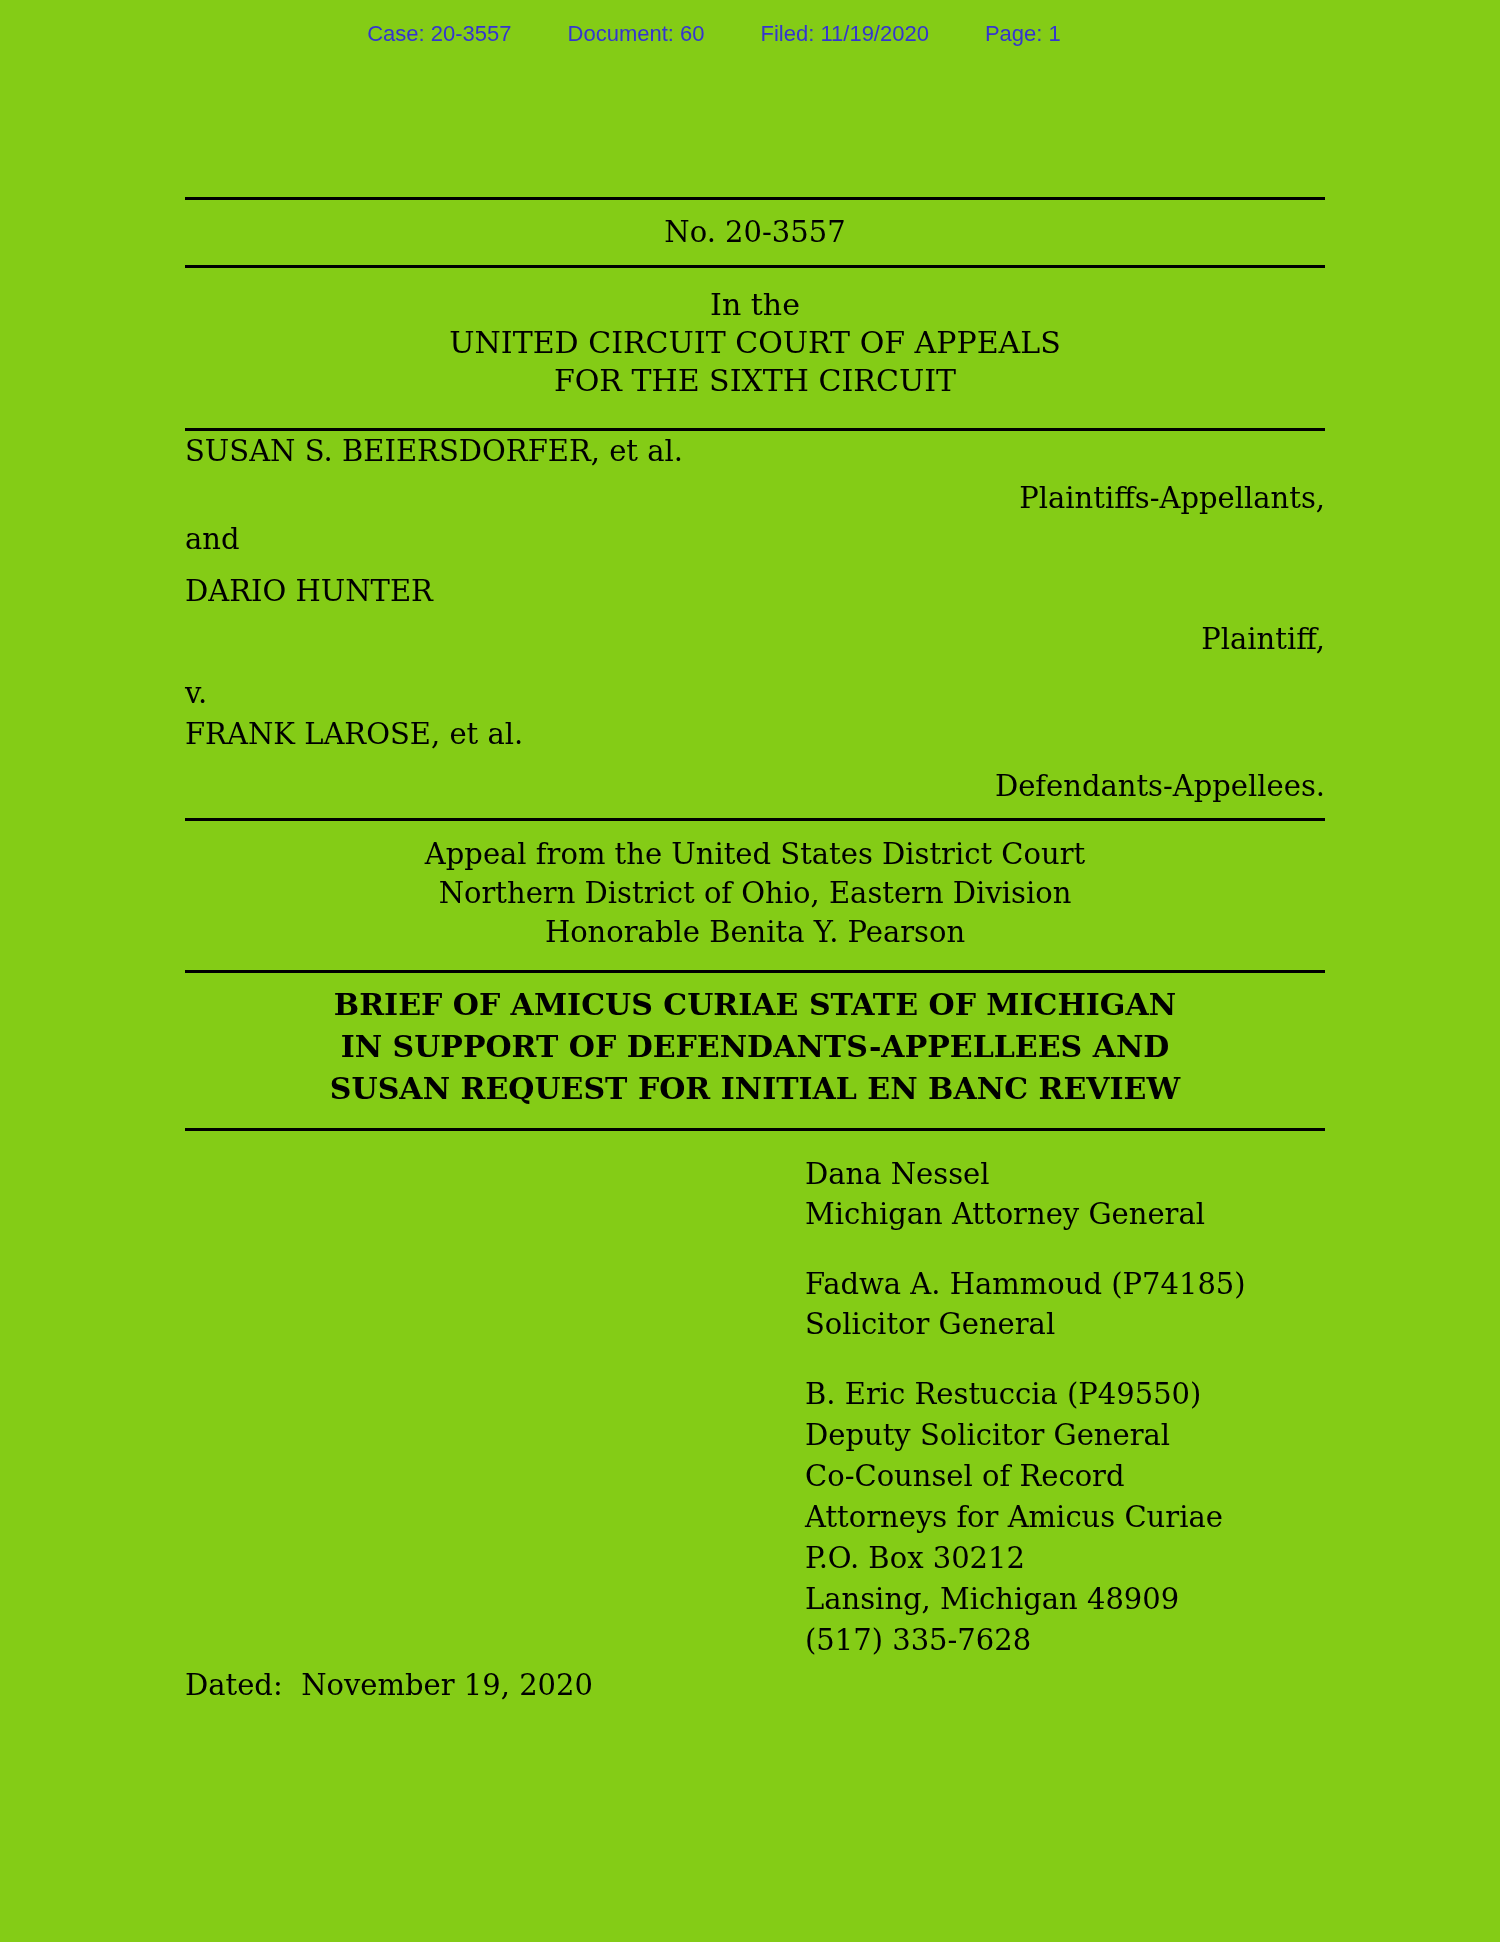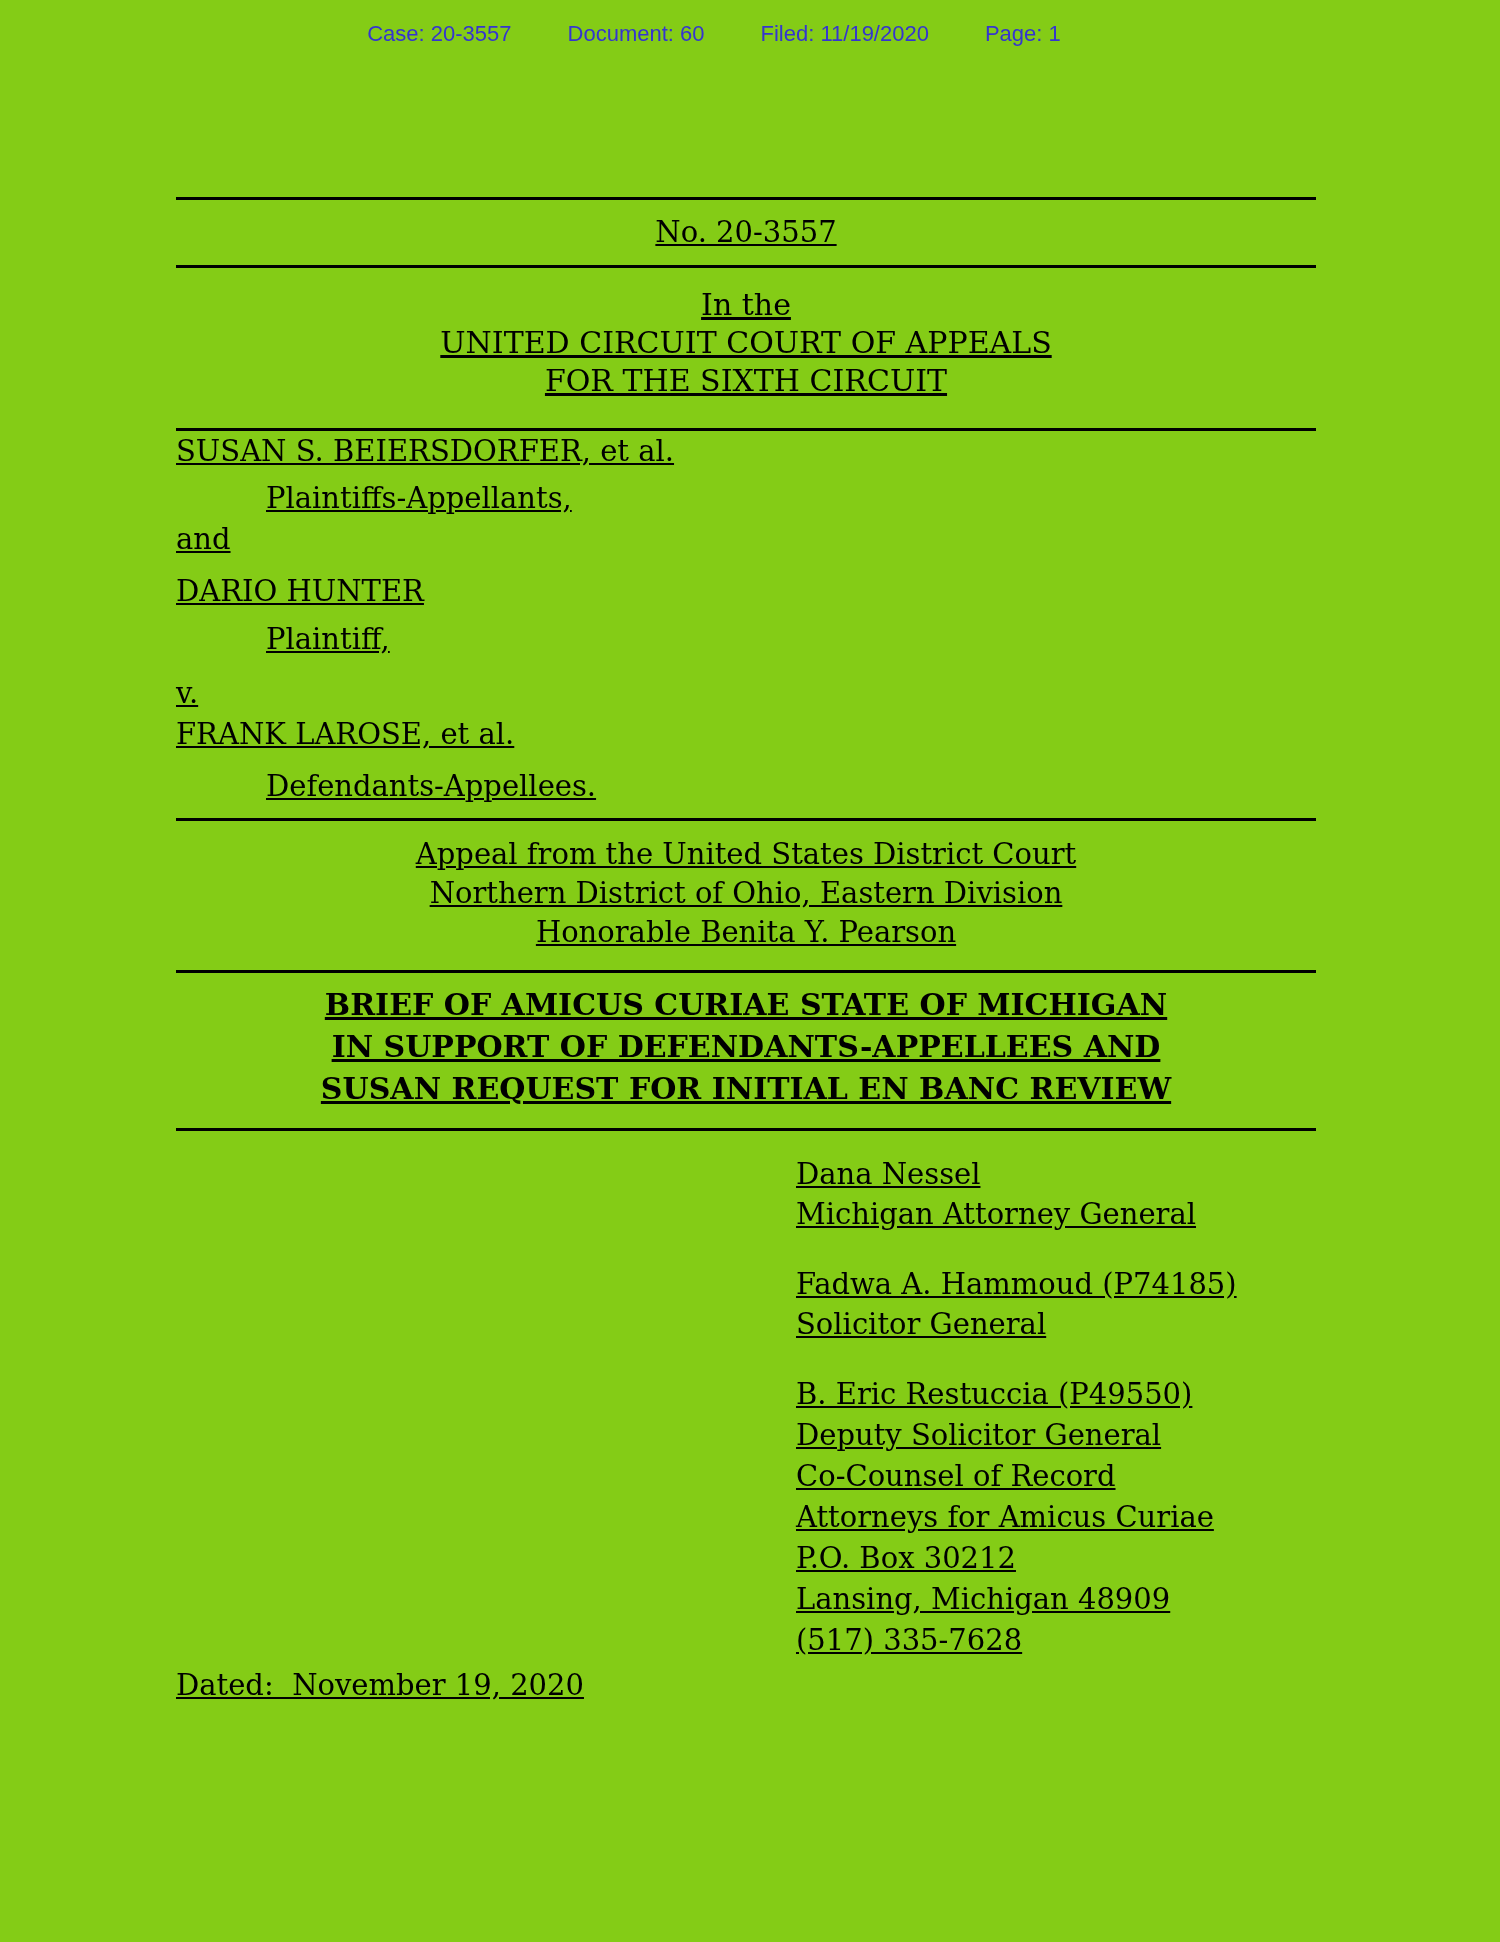--- a/index.html
+++ b/index.html
@@ -25,25 +25,24 @@
     justify-content: center;
     gap: 56px;
     transform: translateX(-36px);
     font-family: "Liberation Sans", sans-serif;
     font-size: 22px;
     line-height: 26px;
     color: #3535d0;
   }
   .content {
     position: absolute;
-    left: 176px;
+    left: 185px;
     top: 0;
     width: 1140px;
     font-size: 29px;
-    text-decoration: underline;
   }
   .rule {
     height: 0;
     border: none;
     border-top: 3px solid #000000;
   }
   .rule-first { margin-top: 197px; }
   .case-number {
     line-height: 65px;
     text-align: center;
@@ -51,21 +50,21 @@
   .court-block {
     padding: 18px 0 28px 0;
     line-height: 38px;
     font-size: 30px;
     text-align: center;
   }
   .parties-block {
     padding-bottom: 11px;
     line-height: 41px;
   }
-  .party-line.indent { padding-left: 90px; }
+  .party-line.indent { padding-left: 90px; text-align: right; }
   .appeal-block {
     padding: 14px 0 18px 0;
     line-height: 39px;
     text-align: center;
   }
   .title-block {
     padding: 11px 0 18px 0;
     line-height: 42px;
     font-size: 30px;
     font-weight: bold;

